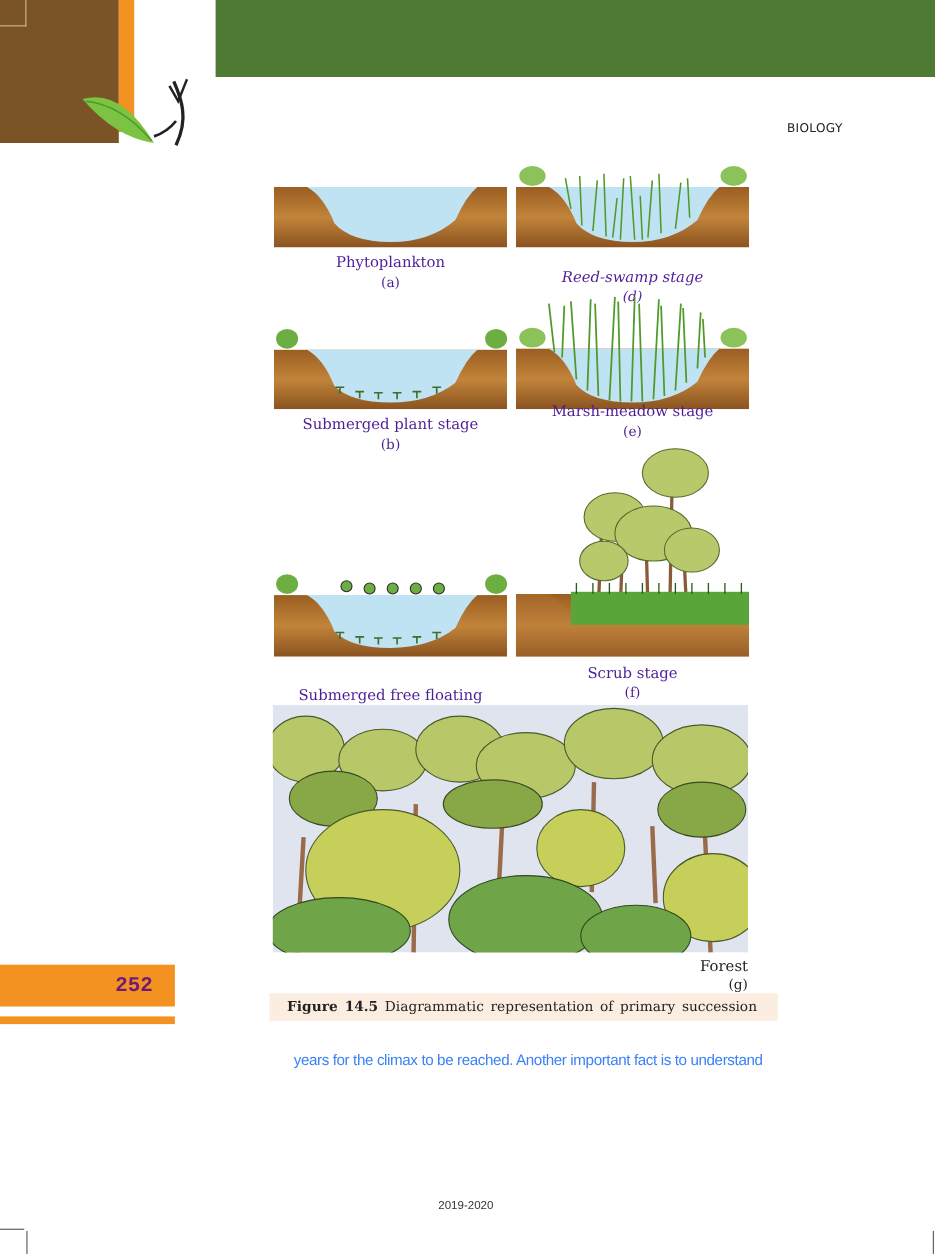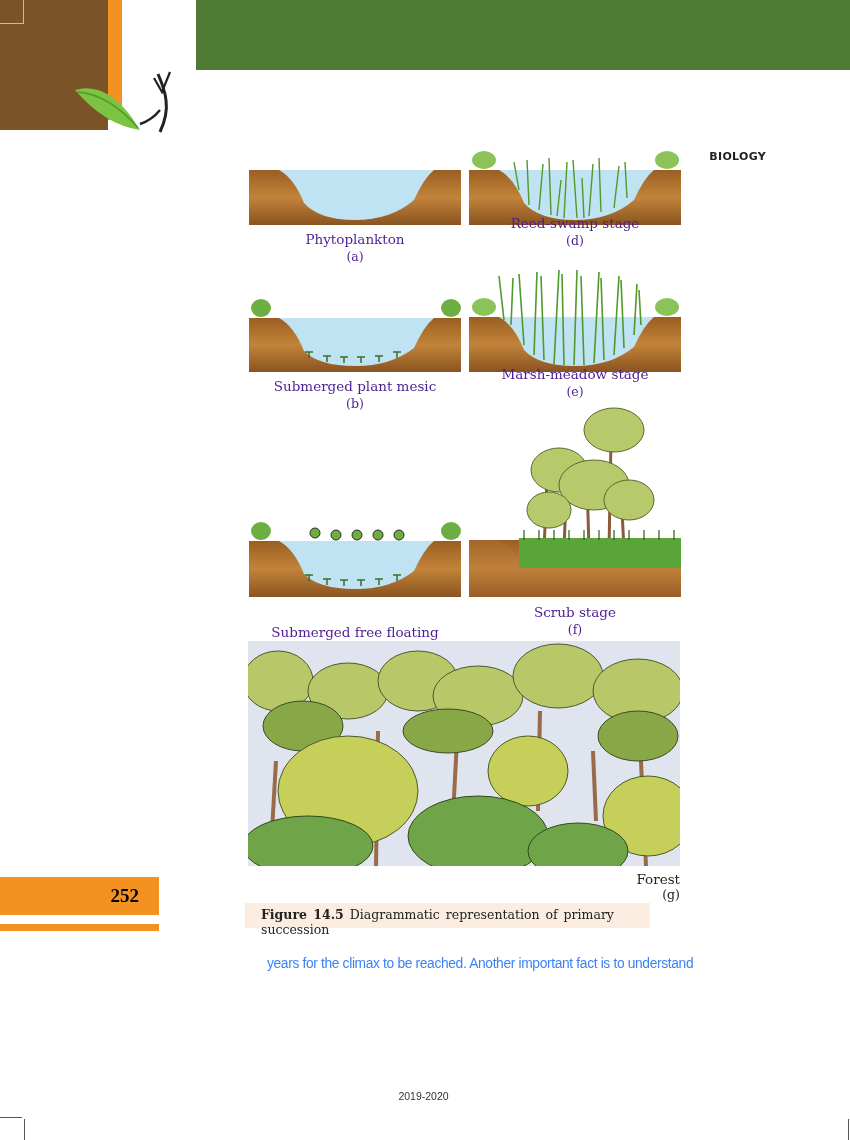--- a/index.html
+++ b/index.html
@@ -2,35 +2,35 @@
 <html><head>
 <meta charset="utf-8">
 <style>
   * { margin: 0; padding: 0; box-sizing: border-box; }
   body { width: 850px; height: 1140px; background: #ffffff; position: relative; overflow: hidden; font-family: "DejaVu Serif", serif; }
   .brown-block { position: absolute; left: 0; top: 0; width: 108px; height: 130px; background: #7a5426; }
   .brown-block .corner { position: absolute; left: 0; top: 0; width: 24px; height: 24px; border-right: 1px solid #d8b98a; border-bottom: 1px solid #d8b98a; }
   .orange-bar { position: absolute; left: 108px; top: 0; width: 14px; height: 120px; background: #f39220; }
   .green-band { position: absolute; left: 196px; top: 0; width: 654px; height: 70px; background: #4e7a34; }
   .logo { position: absolute; left: 70px; top: 70px; width: 120px; height: 70px; }
-  .subject { position: absolute; right: 84px; top: 110px; font-family: "DejaVu Sans", sans-serif; font-weight: bold; font-size: 11px; color: #222; letter-spacing: 0.3px; margin-top: 40px; }
+  .subject { position: absolute; right: 84px; top: 110px; font-family: "DejaVu Sans", sans-serif; font-weight: normal; font-size: 11px; color: #222; letter-spacing: 0.3px; }
 
   .panel { position: absolute; width: 212px; }
   .panel svg { display: block; }
   .caption { position: absolute; width: 212px; text-align: center; font-size: 13.5px; color: #4c1d95; line-height: 17px; font-family: "DejaVu Serif", serif; }
   .caption .tag { font-size: 12.5px; }
 
   .forest { position: absolute; left: 248px; top: 641px; width: 432px; height: 225px; }
   .forest-caption { position: absolute; left: 248px; top: 871px; width: 432px; text-align: right; font-size: 13.5px; line-height: 16px; color: #222; }
 
-  .fig-caption { position: absolute; left: 245px; top: 903px; width: 405px; height: 25px; background: #fbeee0; font-size: 12.5px; color: #222; padding: 4px 0 0 16px; word-spacing: 2px; }
+  .fig-caption { position: absolute; left: 245px; top: 903px; width: 462px; height: 25px; background: #fbeee0; font-size: 12.5px; color: #222; padding: 4px 0 0 16px; word-spacing: 2px; }
   .fig-caption b { font-weight: bold; }
 
   .page-tab { position: absolute; left: 0; top: 877px; width: 159px; height: 38px; background: #f39220; }
-  .page-tab span { position: absolute; right: 20px; top: 8px; font-family: Liberation Serif, serif; font-weight: bold; font-size: 19px; color: #000000; }
+  .page-tab span { position: absolute; right: 20px; top: 8px; font-family: Liberation Mono, monospace; font-weight: bold; font-size: 19px; color: #701a75; }
   .page-tab-line { position: absolute; left: 0; top: 924px; width: 159px; height: 7px; background: #f39220; }
 
   .body-text { position: absolute; left: 267px; top: 954px; width: 510px; font-size: 13.8px; line-height: 20px; color: #3b82f6; font-family: Liberation Sans, sans-serif; letter-spacing: -0.35px; }
   .body-text p { white-space: nowrap; }
 
   .footer-year { position: absolute; left: 0; width: 847px; top: 1090px; text-align: center; font-family: "Liberation Sans", sans-serif; font-size: 10.5px; color: #333; }
   .crop-h { position: absolute; background: #555; height: 1px; }
   .crop-v { position: absolute; background: #555; width: 1px; }
 </style>
 </head>
@@ -80,21 +80,21 @@
       <path d="M60 62 v-6 m-4 0 h8"></path>
         <path d="M78 66 v-6 m-4 0 h8"></path>
         <path d="M95 67 v-6 m-4 0 h8"></path>
       <path d="M112 67 v-6 m-4 0 h8"></path>
         <path d="M130 66 v-6 m-4 0 h8"></path>
         <path d="M148 62 v-6 m-4 0 h8"></path>
     </g>
   </svg>
 </div>
 <div class="caption" style="left:249px; top:378px;">
-  <div>Submerged plant mesic</div>
+  <div>Submerged plant stage</div>
   <div class="tag">(b)</div>
 </div>
 
 <div class="panel" style="left:249px; top:519px;">
   <svg width="212" height="78" viewBox="0 0 212 78">
     <rect x="0" y="22" width="212" height="56" fill="url(#soilG)"></rect>
     <path d="M30 22 Q45 30 55 55 Q70 70 106 70 Q142 70 165 52 Q175 30 185 22 Z" fill="#bfe3f2"></path>
     <g fill="#6dae42">
         <ellipse cx="12" cy="12" rx="10" ry="9"></ellipse>
         <ellipse cx="202" cy="12" rx="10" ry="9"></ellipse>
@@ -139,21 +139,21 @@
         <path d="M108 68 L104 10"></path>
         <path d="M120 66 L124 14"></path>
         <path d="M132 62 L130 8"></path>
       <path d="M145 58 L150 16"></path>
         <path d="M158 48 L156 12"></path>
         <path d="M88 66 L92 30"></path>
         <path d="M115 68 L113 28"></path>
     </g>
   </svg>
 </div>
-<div class="caption" style="left:469px; top:215px;">
+<div class="caption" style="left:469px; top:244px;font-style:italic;">
   <div>Reed-swamp stage</div>
   <div class="tag">(d)</div>
 </div>
 
 <div class="panel" style="left:469px; top:270px;">
   <svg width="212" height="102" viewBox="0 0 212 102">
     <rect x="0" y="47" width="212" height="55" fill="url(#soilG)"></rect>
     <path d="M30 47 Q45 55 55 80 Q70 96 106 96 Q142 96 165 77 Q175 55 185 47 Z" fill="#bfe3f2"></path>
     <g fill="#8cc25a">
         <ellipse cx="15" cy="37" rx="12" ry="9"></ellipse>

